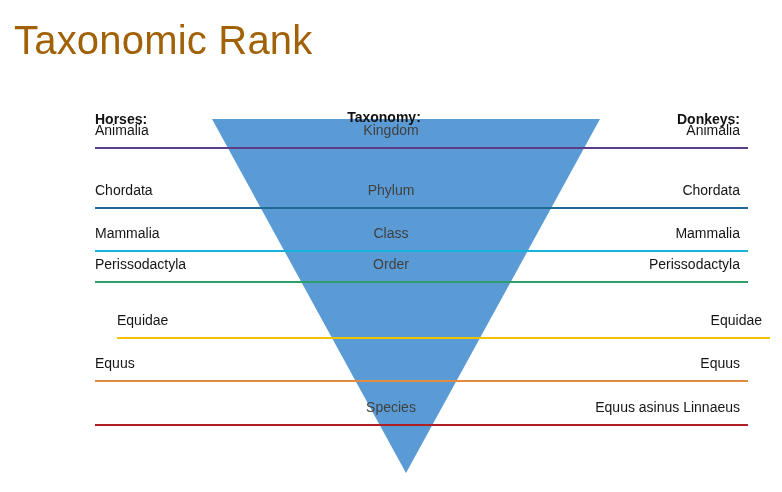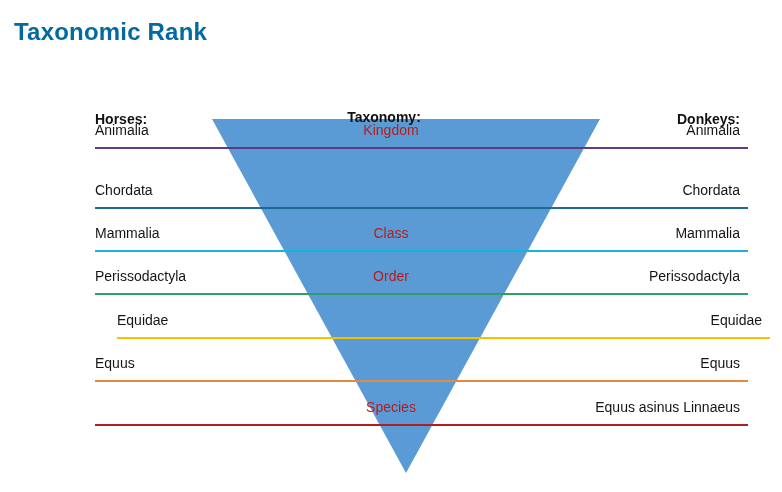--- a/index.html
+++ b/index.html
@@ -19,23 +19,23 @@
     height: 492px;
     background: #ffffff;
     overflow: hidden;
   }
 
   
   #title {
     position: absolute;
     left: 14px;
     top: 18px;
-    font-size: 24px;
-    font-weight: 700;
-    color: #0369a1;
+    font-size: 40px;
+    font-weight: 400;
+    color: #a16207;
     letter-spacing: 0.2px;
     white-space: nowrap;
   }
 
   
   .col-header {
     position: absolute;
     font-size: 14px;
     font-weight: bold;
     color: #111111;
@@ -87,21 +87,21 @@
     white-space: nowrap;
     text-align: right;
   }
   .row .label-center {
     position: absolute;
     left: 0;
     top: 0;
     width: 782px;
     text-align: center;
     font-size: 14px;
-    color: #b91c1c;
+    color: #404040;
     white-space: nowrap;
   }
   .row .divider {
     position: absolute;
     left: 95px;
     width: 653px;
     height: 2px;
     top: 25px;
     border-radius: 0;
   }
@@ -125,30 +125,31 @@
 
   <div id="rows">
       <div class="row" style="top: 122px;">
         <div class="label-left">Animalia</div>
         <div class="label-center">Kingdom</div>
         <div class="label-right">Animalia</div>
         <div class="divider" style="background: rgb(94, 61, 134);"></div>
       </div>
       <div class="row" style="top: 182px;">
         <div class="label-left">Chordata</div>
+        <div class="label-center">Phylum</div>
         <div class="label-right">Chordata</div>
         <div class="divider" style="background: rgb(31, 106, 148);"></div>
       </div>
       <div class="row" style="top: 225px;">
         <div class="label-left">Mammalia</div>
         <div class="label-center">Class</div>
         <div class="label-right">Mammalia</div>
         <div class="divider" style="background: rgb(22, 180, 220);"></div>
       </div>
-      <div class="row" style="top: 268px;">
+      <div class="row" style="top: 256px;">
         <div class="label-left">Perissodactyla</div>
         <div class="label-center">Order</div>
         <div class="label-right">Perissodactyla</div>
         <div class="divider" style="background: rgb(46, 158, 107);"></div>
       </div>
       <div class="row" style="top: 312px; margin-left: 22px;">
         <div class="label-left">Equidae</div>
         <div class="label-right">Equidae</div>
         <div class="divider" style="background: rgb(242, 194, 0);"></div>
       </div>

